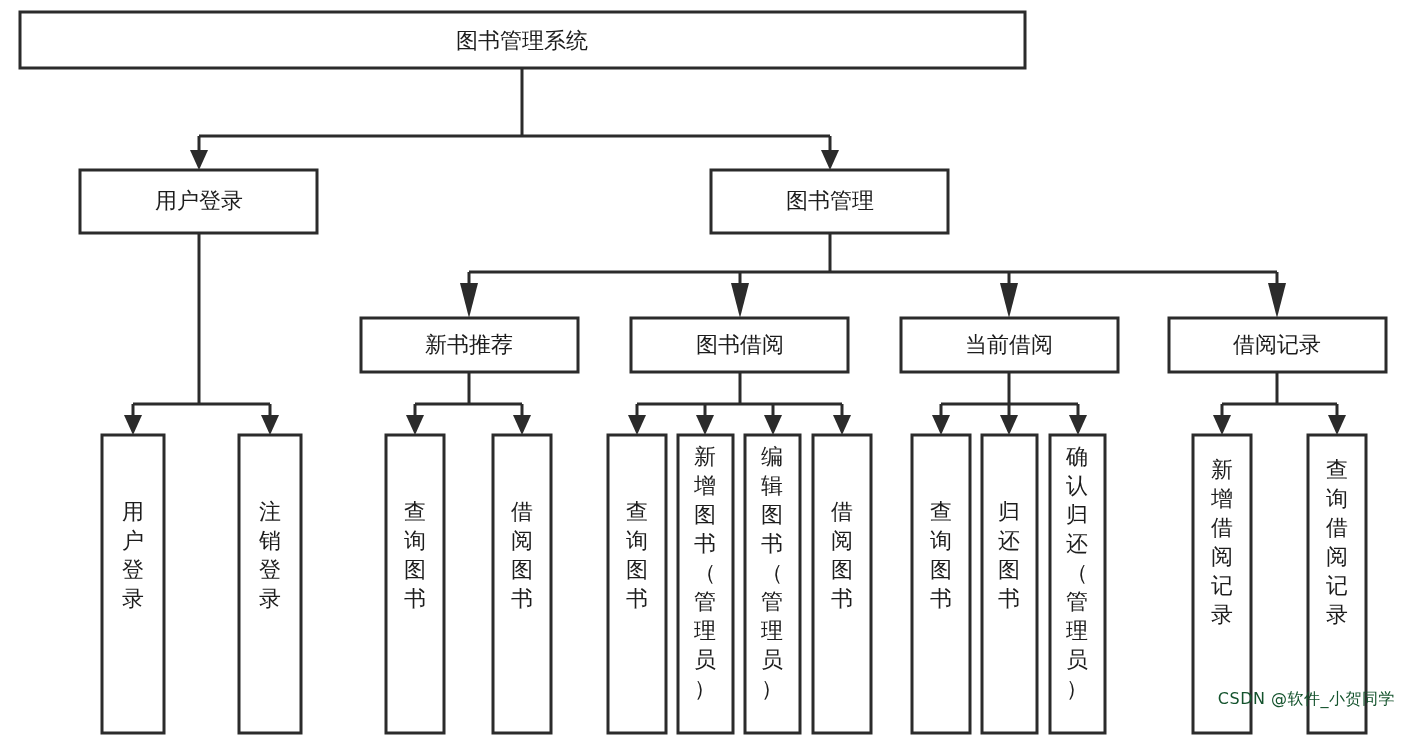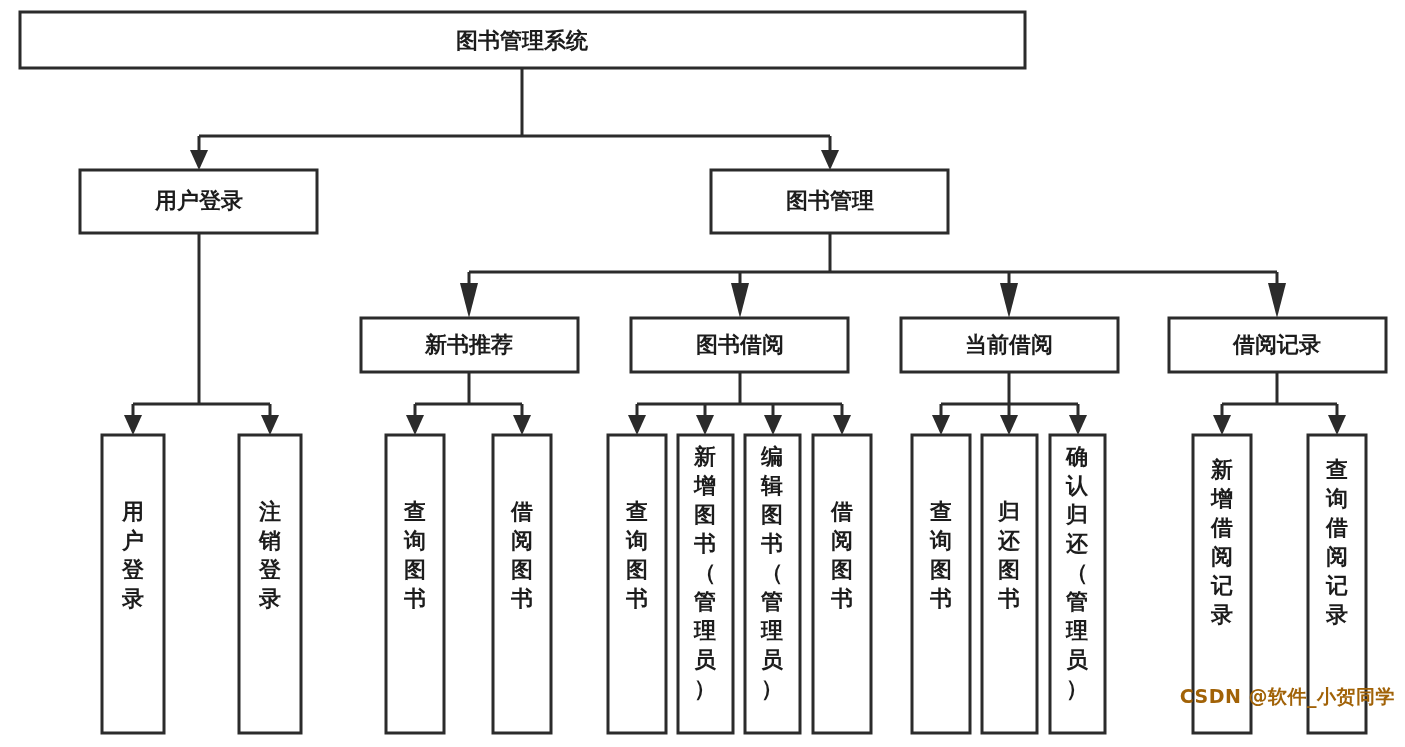--- a/index.html
+++ b/index.html
@@ -14,21 +14,20 @@
     font-family: "DejaVu Sans", "Liberation Sans", sans-serif;
     overflow: hidden;
     position: relative;
   }
   #chart-root {
     position: absolute;
     left: 0;
     top: 0;
     width: 1405px;
     height: 716px;
-    font-weight: bold;
   }
   svg.flow {
     display: block;
     width: 1405px;
     height: 747px;
   }
   .node-box {
     fill: #ffffff;
     stroke: #2b2b2b;
     stroke-width: 3;
@@ -54,22 +53,22 @@
   }
   .arrow-head {
     fill: #2b2b2b;
     stroke: none;
   }
   .watermark-text {
     position: absolute;
     right: 10px;
     bottom: 6px;
     font-family: "DejaVu Sans", "Liberation Sans", sans-serif;
-    font-size: 19px;
-    color: #a16207;
+    font-size: 16px;
+    color: #14532d;
     white-space: nowrap;
     letter-spacing: 0.5px;
     pointer-events: none;
   }
 </style>
 </head>
 <body>
 
 <div id="chart-root">
 

